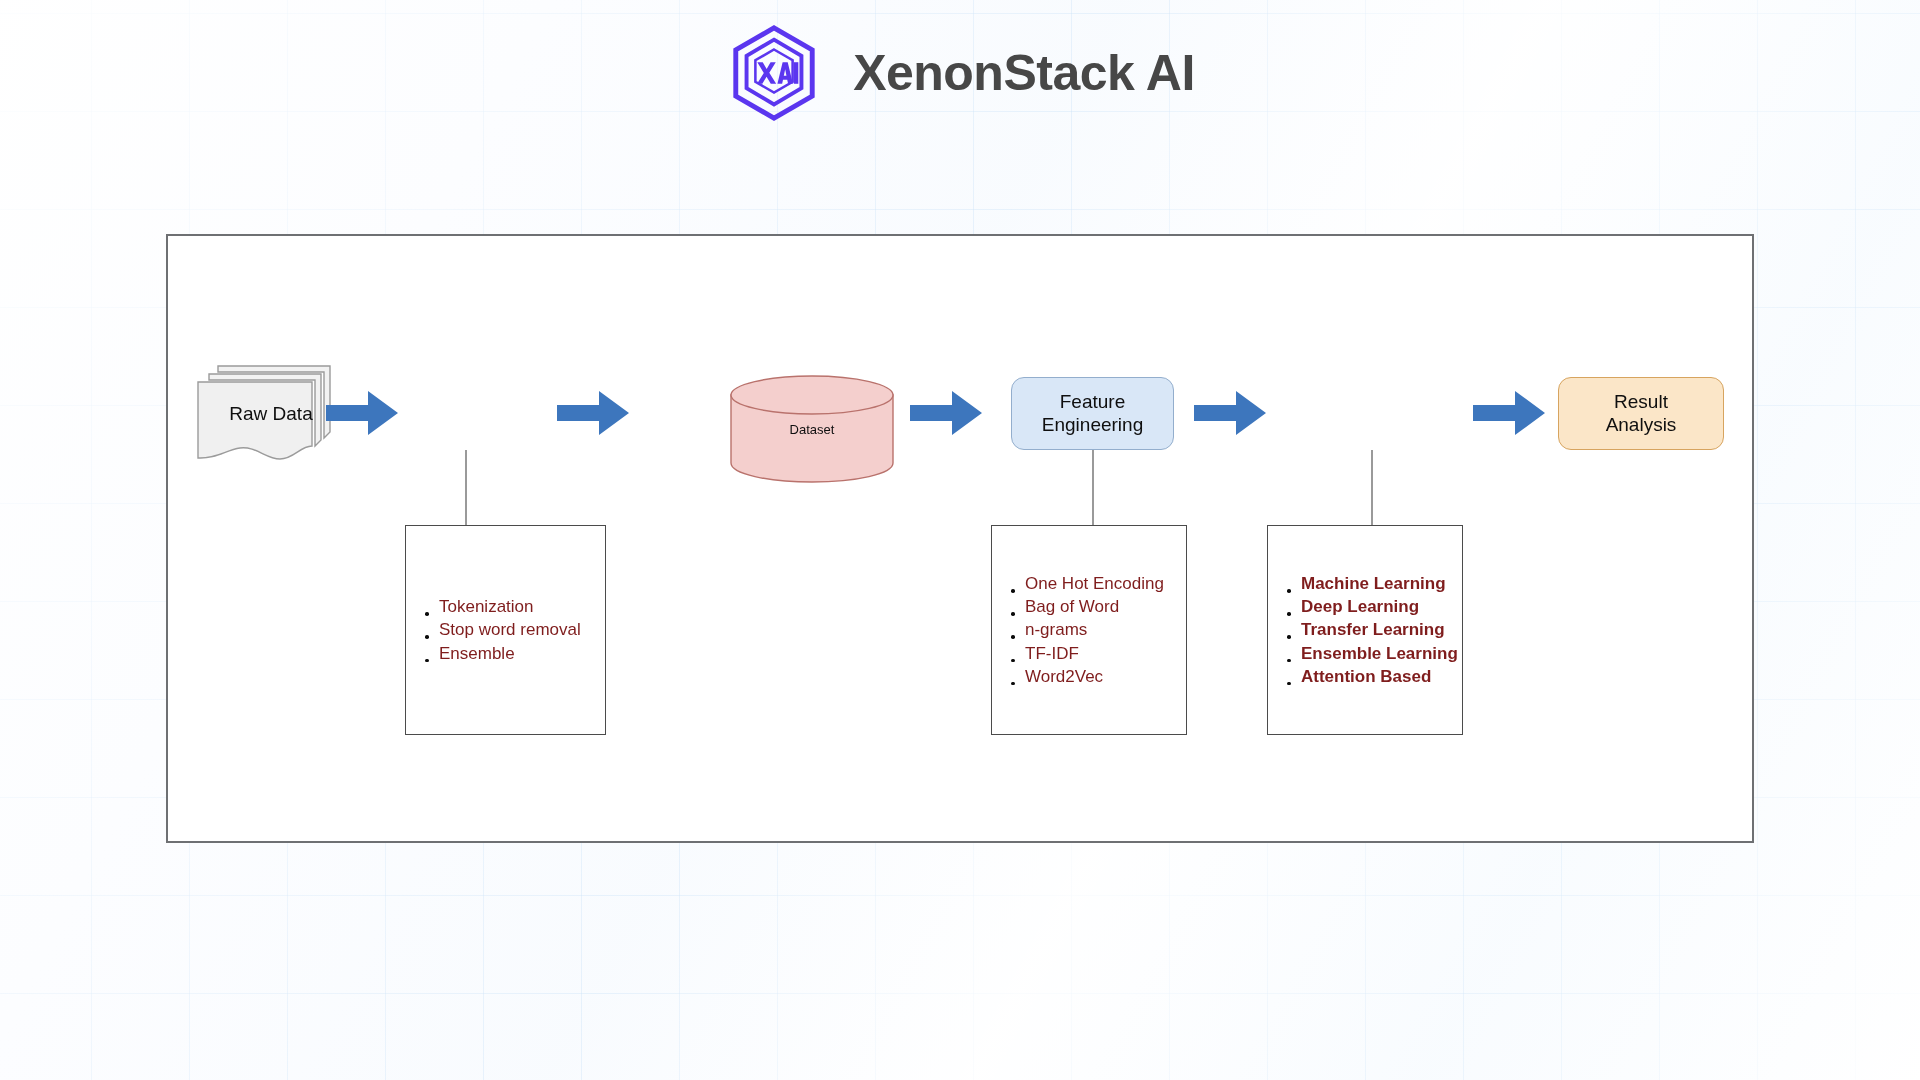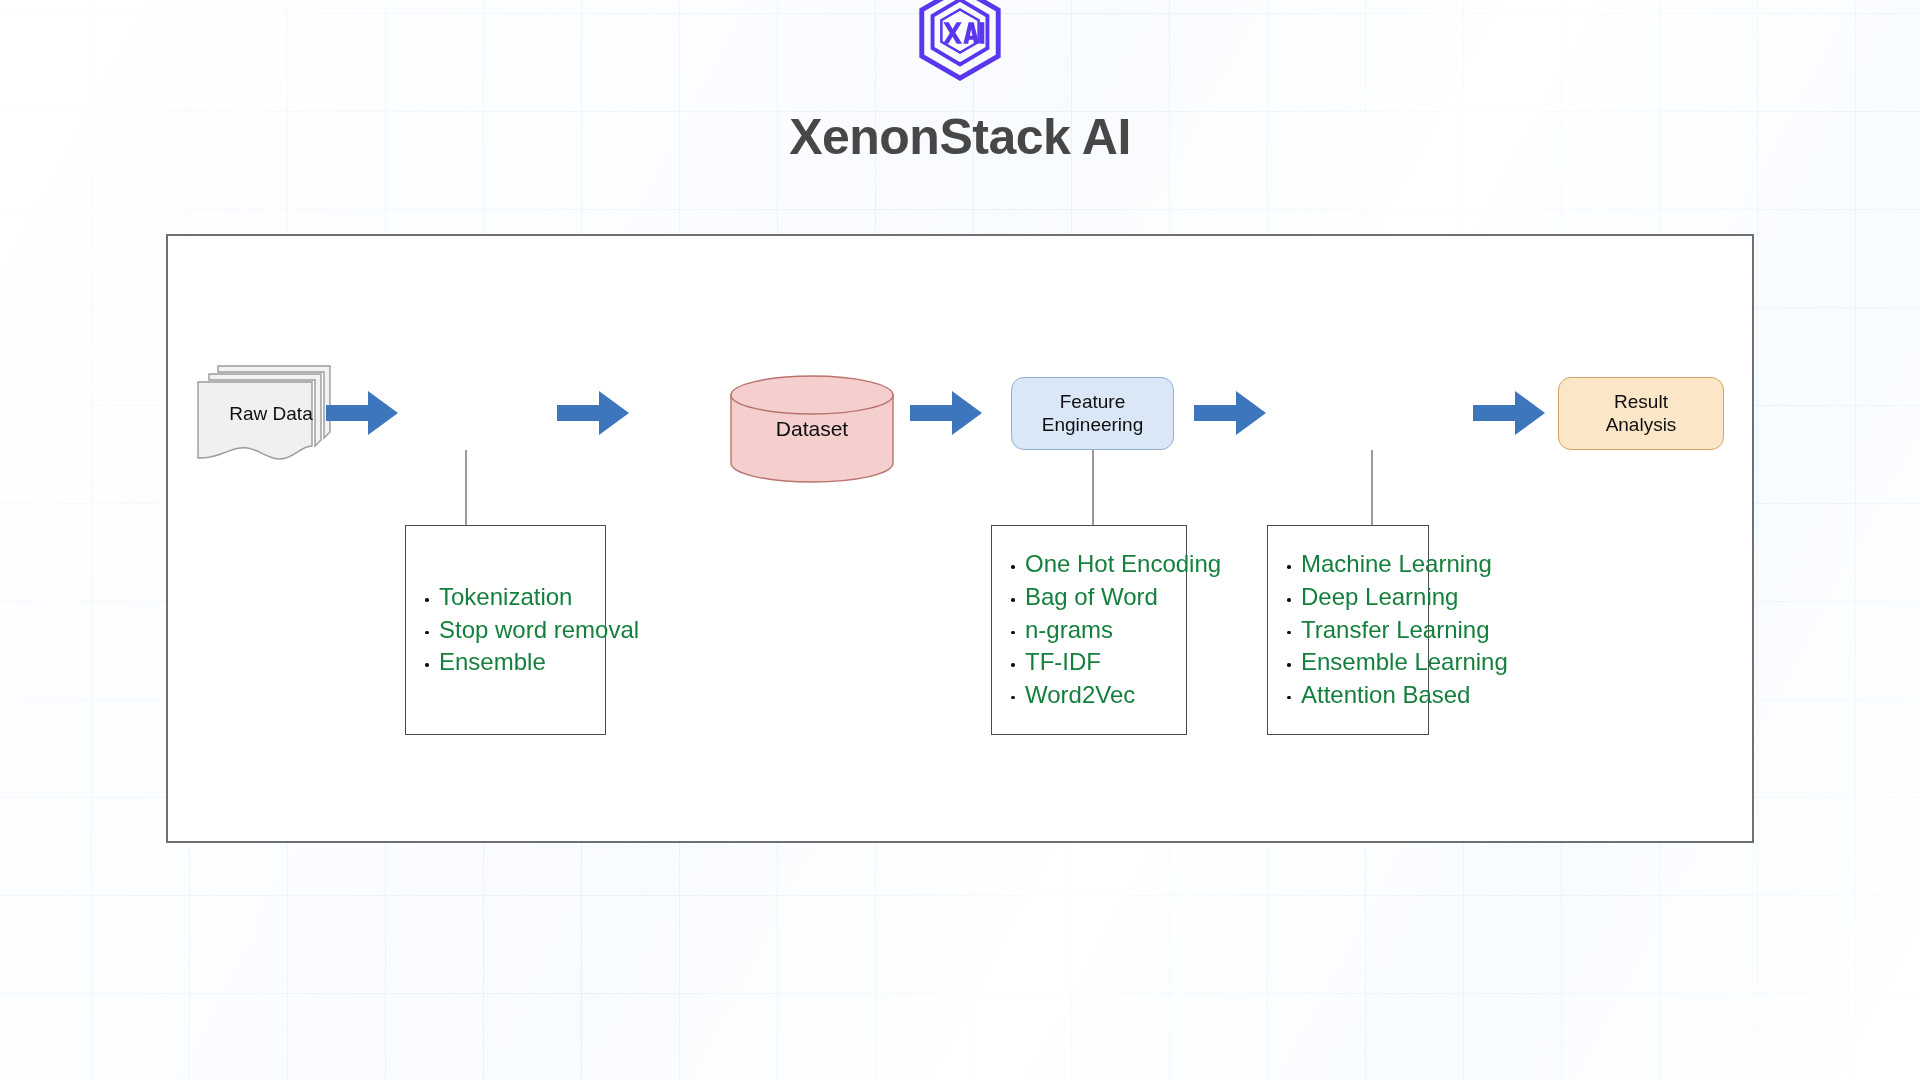--- a/index.html
+++ b/index.html
@@ -45,21 +45,20 @@
   #brand {
     position: absolute;
     left: 0;
     top: 18px;
     width: 1920px;
     height: 110px;
     display: flex;
     align-items: center;
     justify-content: center;
     gap: 30px;
-    flex-direction: column;
   }
   #brand-logo {
     width: 98px;
     height: 98px;
     flex: 0 0 auto;
     display: block;
   }
   #brand-name {
     font-size: 50px;
     font-weight: bold;
@@ -141,21 +140,21 @@
   #node-dataset svg { display: block; width: 166px; height: 112px; }
   #node-dataset .ds-label {
     position: absolute;
     left: 0;
     top: 0;
     width: 166px;
     height: 112px;
     display: flex;
     align-items: center;
     justify-content: center;
-    font-size: 21px;
+    font-size: 13px;
     color: #0f0f0f;
   }
 
   
   .arrow {
     position: absolute;
     width: 72px;
     height: 48px;
   }
   .arrow svg { display: block; width: 72px; height: 48px; }
@@ -178,23 +177,23 @@
     justify-content: flex-start;
   }
   .detail-list {
     margin: 0;
     padding: 0 0 0 18px;
     list-style: none;
     width: 100%;
   }
   .detail-list li {
     position: relative;
-    font-size: 24px;
+    font-size: 17px;
     line-height: 1.36;
-    color: #15803d;
+    color: #7f1d1d;
     padding-left: 15px;
     white-space: nowrap;
   }
   .detail-list li::before {
     content: "";
     position: absolute;
     left: 1px;
     top: 17px;
     width: 3.5px;
     height: 3.5px;
@@ -304,21 +303,21 @@
   <div class="detail-box" style="left:823px; top:289px; width:196px; height:210px;">
     <ul class="detail-list">
       <li>One Hot Encoding</li>
       <li>Bag of Word</li>
       <li>n-grams</li>
       <li>TF-IDF</li>
       <li>Word2Vec</li>
     </ul>
   </div>
 
-  <div class="detail-box" style="left:1099px; top:289px; width:162px; height:210px;">
+  <div class="detail-box" style="left:1099px; top:289px; width:196px; height:210px;font-weight:bold;">
     <ul class="detail-list">
       <li>Machine Learning</li>
       <li>Deep Learning</li>
       <li>Transfer Learning</li>
       <li>Ensemble Learning</li>
       <li>Attention Based</li>
     </ul>
   </div>
 
 </div>

